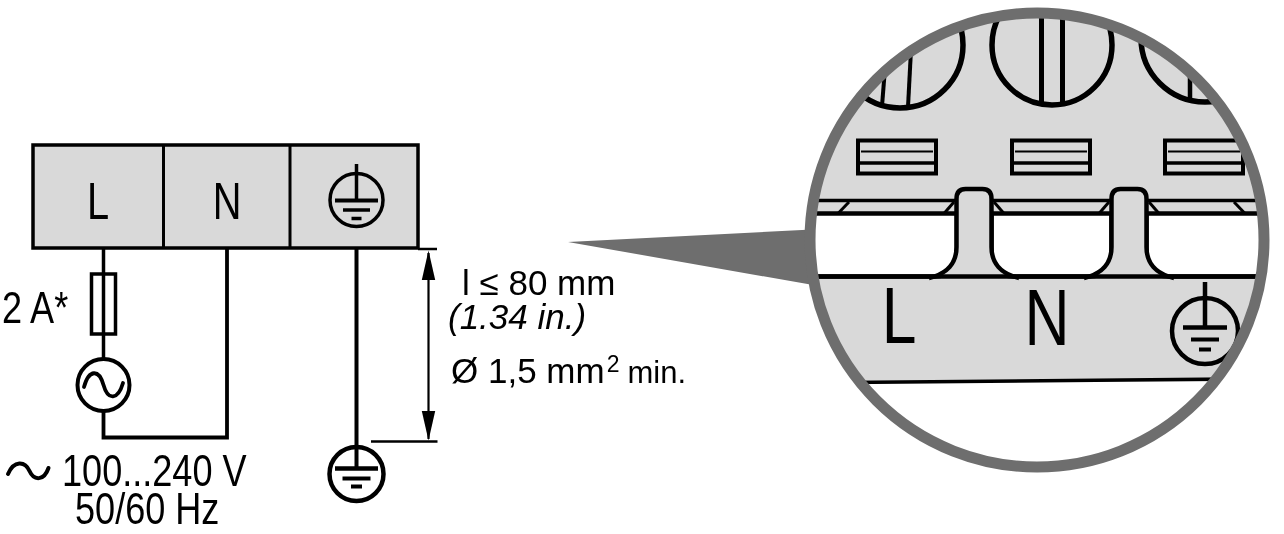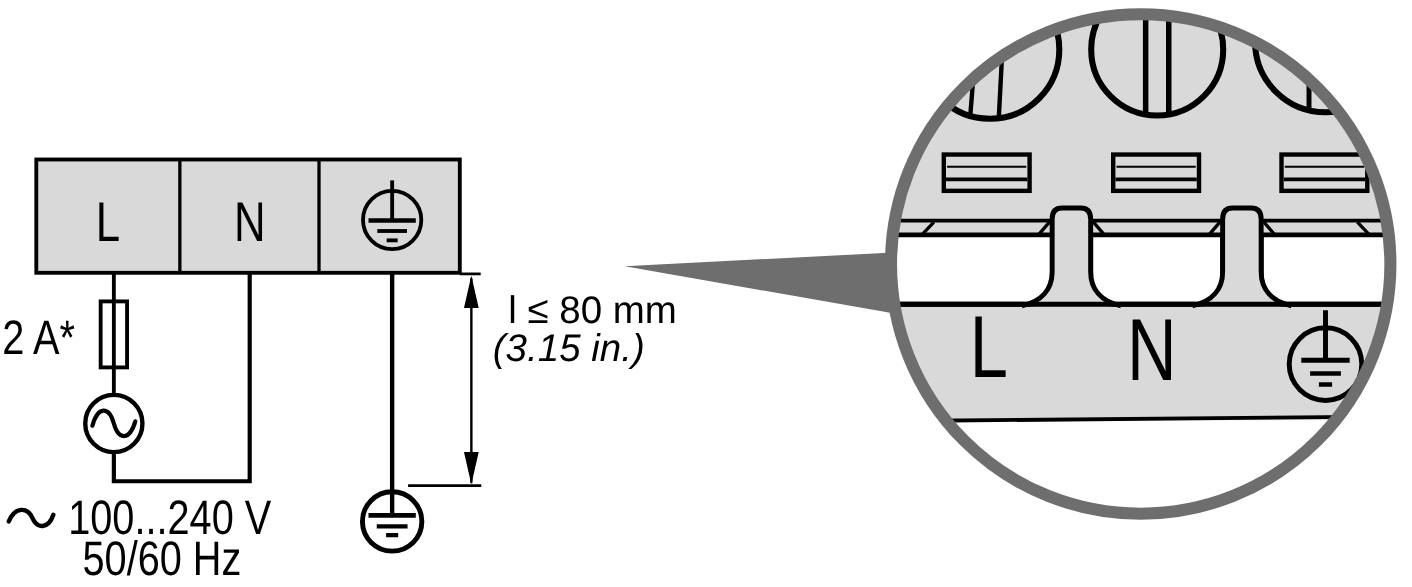--- a/index.html
+++ b/index.html
@@ -153,18 +153,21 @@
 
   <div class="txt cell condc" style="left:68px;top:176px;width:60px;">L</div>
   <div class="txt cell condc" style="left:197px;top:176px;width:60px;">N</div>
 
   <div class="txt big cond" style="left:2px;top:286px;">2 A*</div>
 
   <div class="txt big cond" style="left:62px;top:449px;">100...240 V</div>
   <div class="txt big cond" style="left:75px;top:487px;">50/60 Hz</div>
 
   <div class="txt spec" style="left:462px;top:265px;">l ≤ 80 mm</div>
-  <div class="txt spec it" style="left:448px;top:299px;">(3.15 in.)</div>
+  <div class="txt spec it" style="left:448px;top:299px;">(1.34 in.)</div>
+  <div class="txt spec" style="left:451px;top:353px;">
+    <span>Ø 1,5 mm</span><span class="sup2">2</span><span class="qual">min.</span>
+  </div>
 
   <div class="txt mag condc" style="left:871px;top:276px;width:56px;">L</div>
   <div class="txt mag condc" style="left:1018px;top:278px;width:58px;">N</div>
 
 </div>
 
 </body></html>

